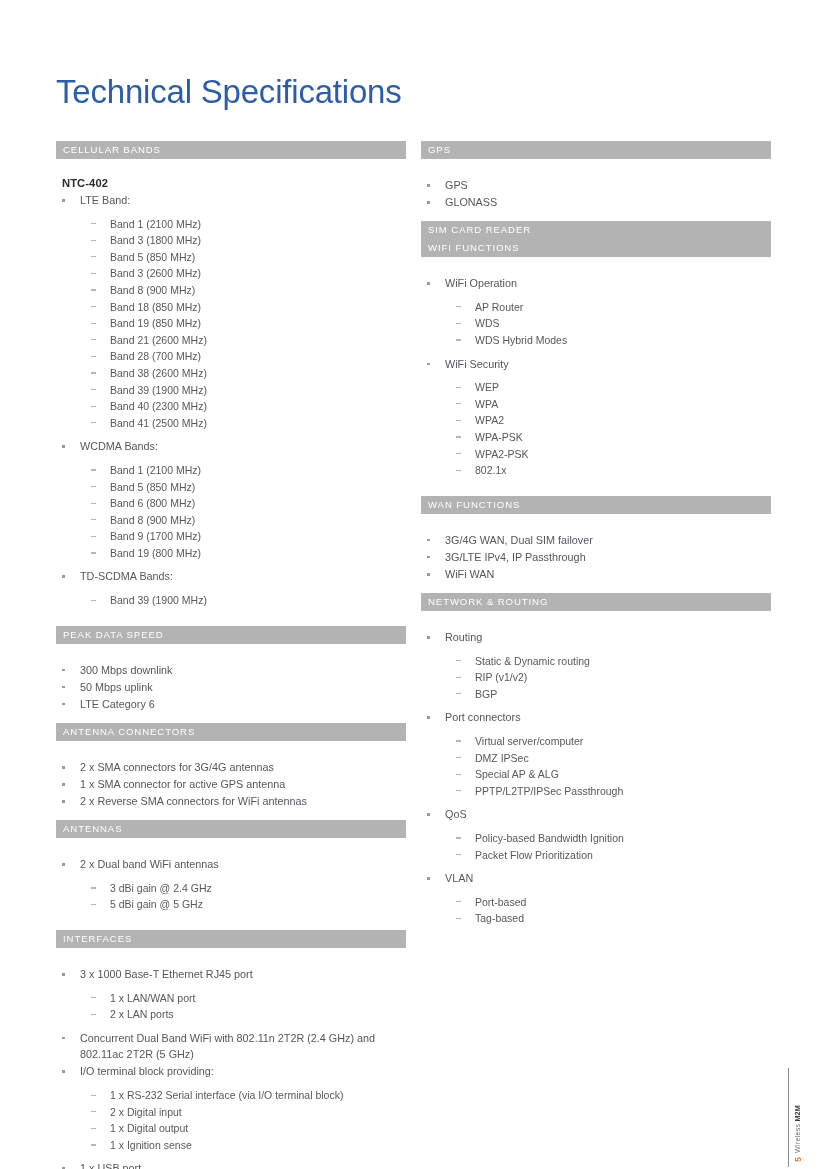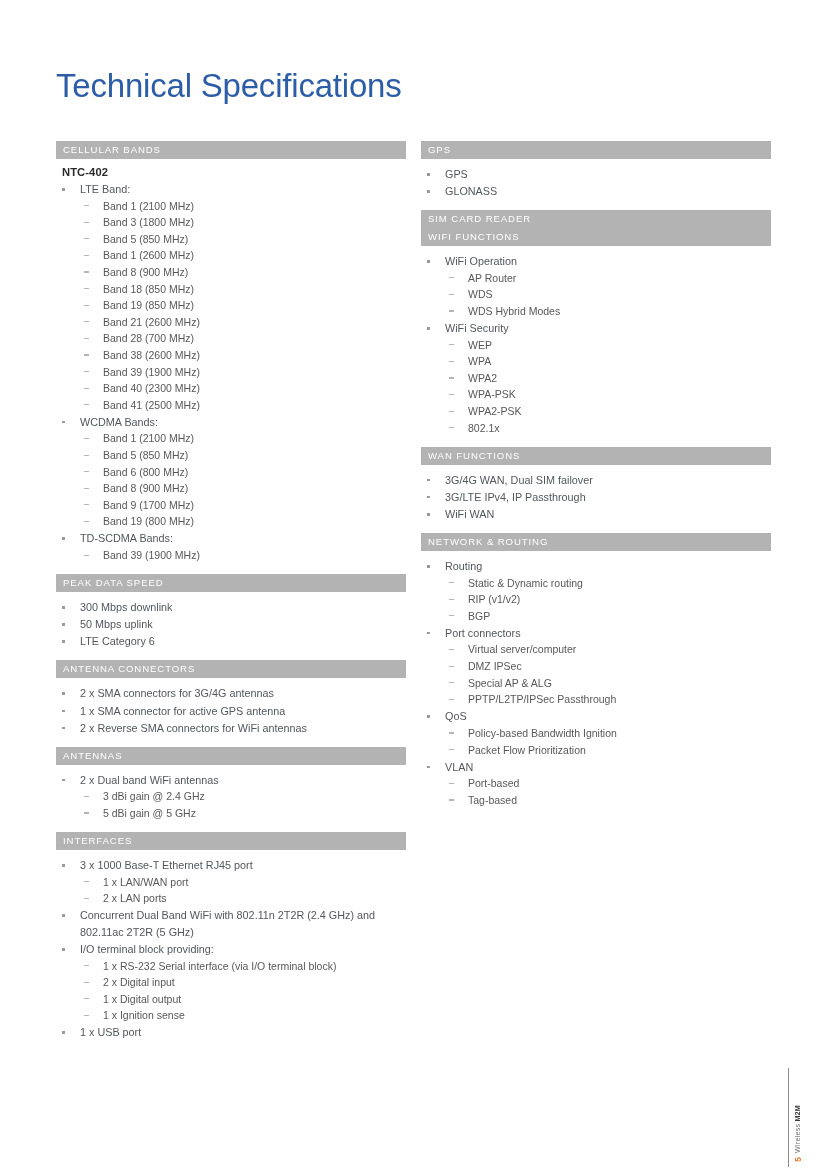--- a/index.html
+++ b/index.html
@@ -18,21 +18,21 @@
 
   #page {
     position: relative;
     width: 826px;
     height: 1169px;
   }
 
   .page-title {
     position: absolute;
     left: 56px;
-    top: 46px;
+    top: 52px;
     font-size: 33px;
     font-weight: 400;
     color: #2c5da6;
     letter-spacing: -0.2px;
     line-height: 1.1;
   }
 
   .columns {
     position: absolute;
     left: 0;
@@ -57,21 +57,21 @@
     letter-spacing: 0.9px;
     text-transform: uppercase;
     padding: 4px 7px 4px 7px;
     line-height: 1;
     height: 10px;
     box-sizing: content-box;
     font-weight: 400;
   }
 
   .section-body {
-    padding: 7px 0 10px 0;
+    padding: 18px 0 10px 0;
   }
 
   .subtitle {
     font-size: 11.2px;
     color: #2b2b2b;
     font-weight: 600;
     margin: 0 0 3px 6px;
     letter-spacing: 0.1px;
   }
 
@@ -92,21 +92,21 @@
     position: absolute;
     left: 6px;
     top: 7px;
     width: 2.6px;
     height: 2.6px;
     background: #9a9a9a;
   }
 
   ul.lvl2 {
     list-style: none;
-    margin: 0;
+    margin: 7px;
     padding: 0;
   }
   ul.lvl2 > li.subitem {
     position: relative;
     padding-left: 23px;
     font-size: 10.5px;
     line-height: 16.6px;
     color: #58585a;
   }
   ul.lvl2 > li.subitem > .dash {
@@ -174,21 +174,21 @@
     <div class="col" id="col-left">
         <div class="section">
           <div class="section-bar">CELLULAR BANDS</div>
           <div class="section-body">
             <div class="subtitle">NTC-402</div>
             <ul class="lvl1">
               <li class="item"><span class="bullet1"></span><span class="txt">LTE Band:</span><ul class="lvl2">
                   <li class="subitem"><span class="dash"></span><span class="txt">Band 1 (2100 MHz)</span></li>
                   <li class="subitem"><span class="dash"></span><span class="txt">Band 3 (1800 MHz)</span></li>
                   <li class="subitem"><span class="dash"></span><span class="txt">Band 5 (850 MHz)</span></li>
-                  <li class="subitem"><span class="dash"></span><span class="txt">Band 1 (2600 MHz)</span></li>
+                  <li class="subitem"><span class="dash"></span><span class="txt">Band 3 (2600 MHz)</span></li>
                   <li class="subitem"><span class="dash"></span><span class="txt">Band 8 (900 MHz)</span></li>
                   <li class="subitem"><span class="dash"></span><span class="txt">Band 18 (850 MHz)</span></li>
                   <li class="subitem"><span class="dash"></span><span class="txt">Band 19 (850 MHz)</span></li>
                   <li class="subitem"><span class="dash"></span><span class="txt">Band 21 (2600 MHz)</span></li>
                   <li class="subitem"><span class="dash"></span><span class="txt">Band 28 (700 MHz)</span></li>
                   <li class="subitem"><span class="dash"></span><span class="txt">Band 38 (2600 MHz)</span></li>
                   <li class="subitem"><span class="dash"></span><span class="txt">Band 39 (1900 MHz)</span></li>
                   <li class="subitem"><span class="dash"></span><span class="txt">Band 40 (2300 MHz)</span></li>
                   <li class="subitem"><span class="dash"></span><span class="txt">Band 41 (2500 MHz)</span></li>
                 </ul></li>

